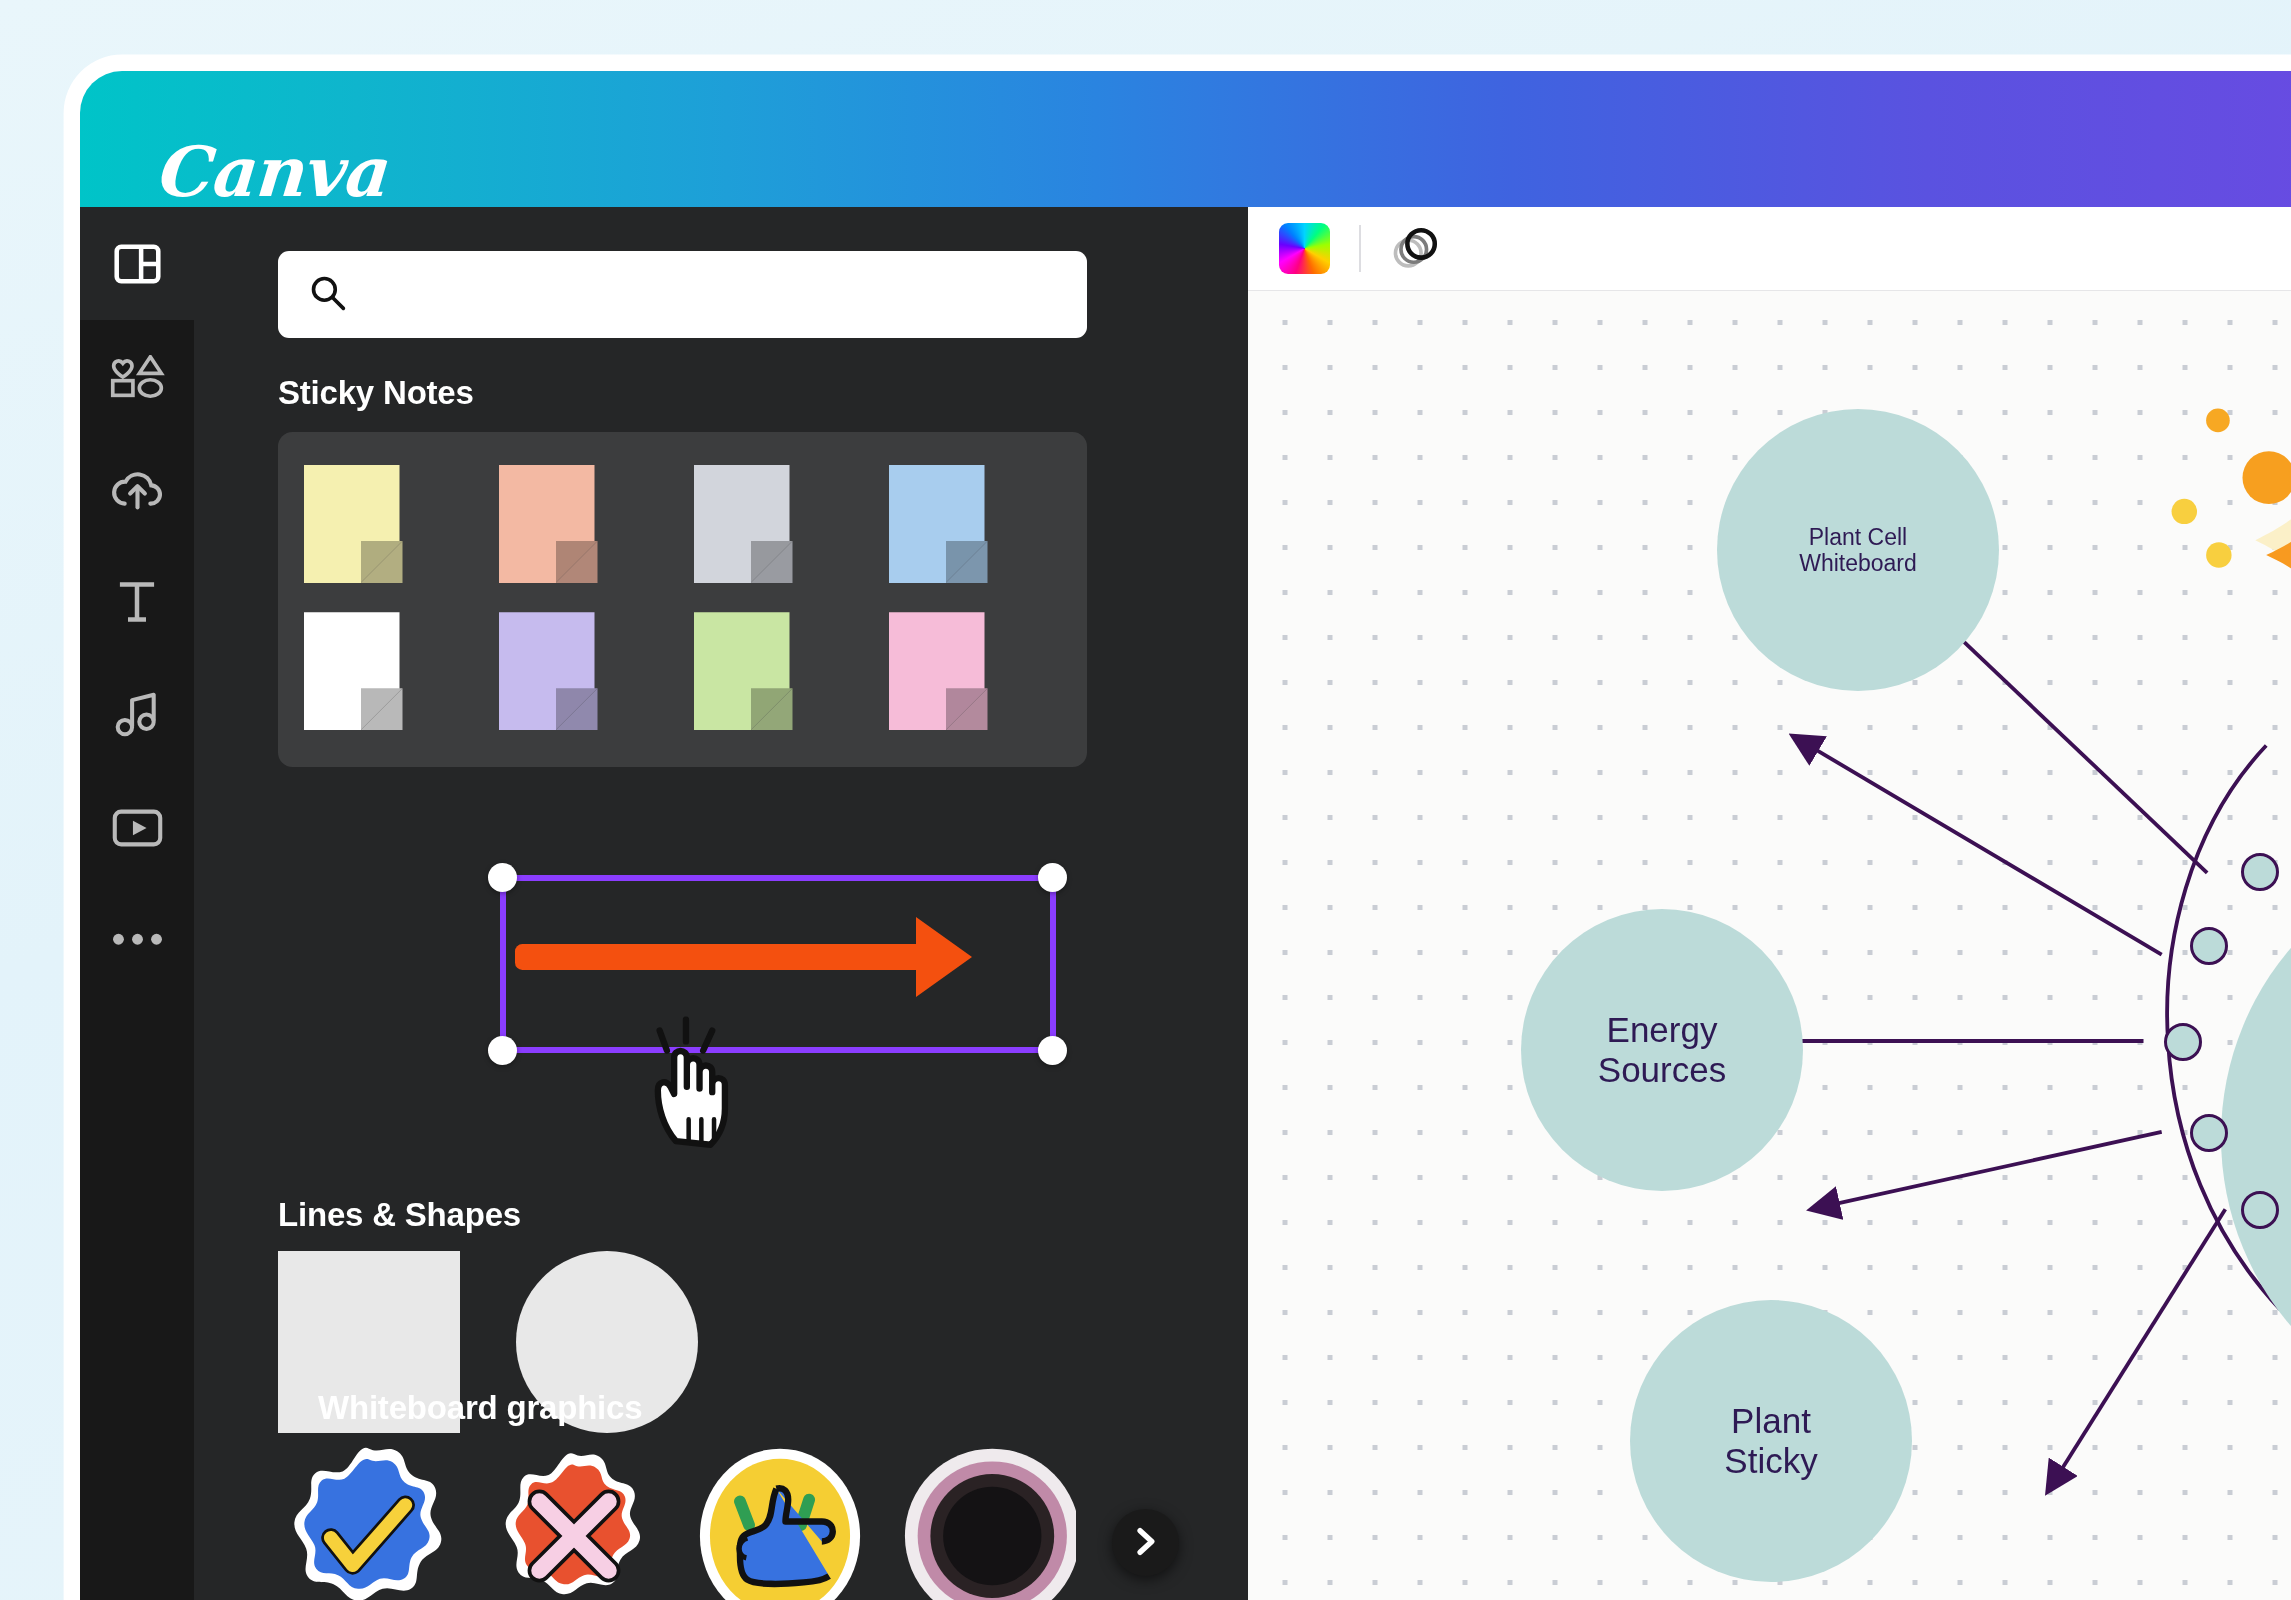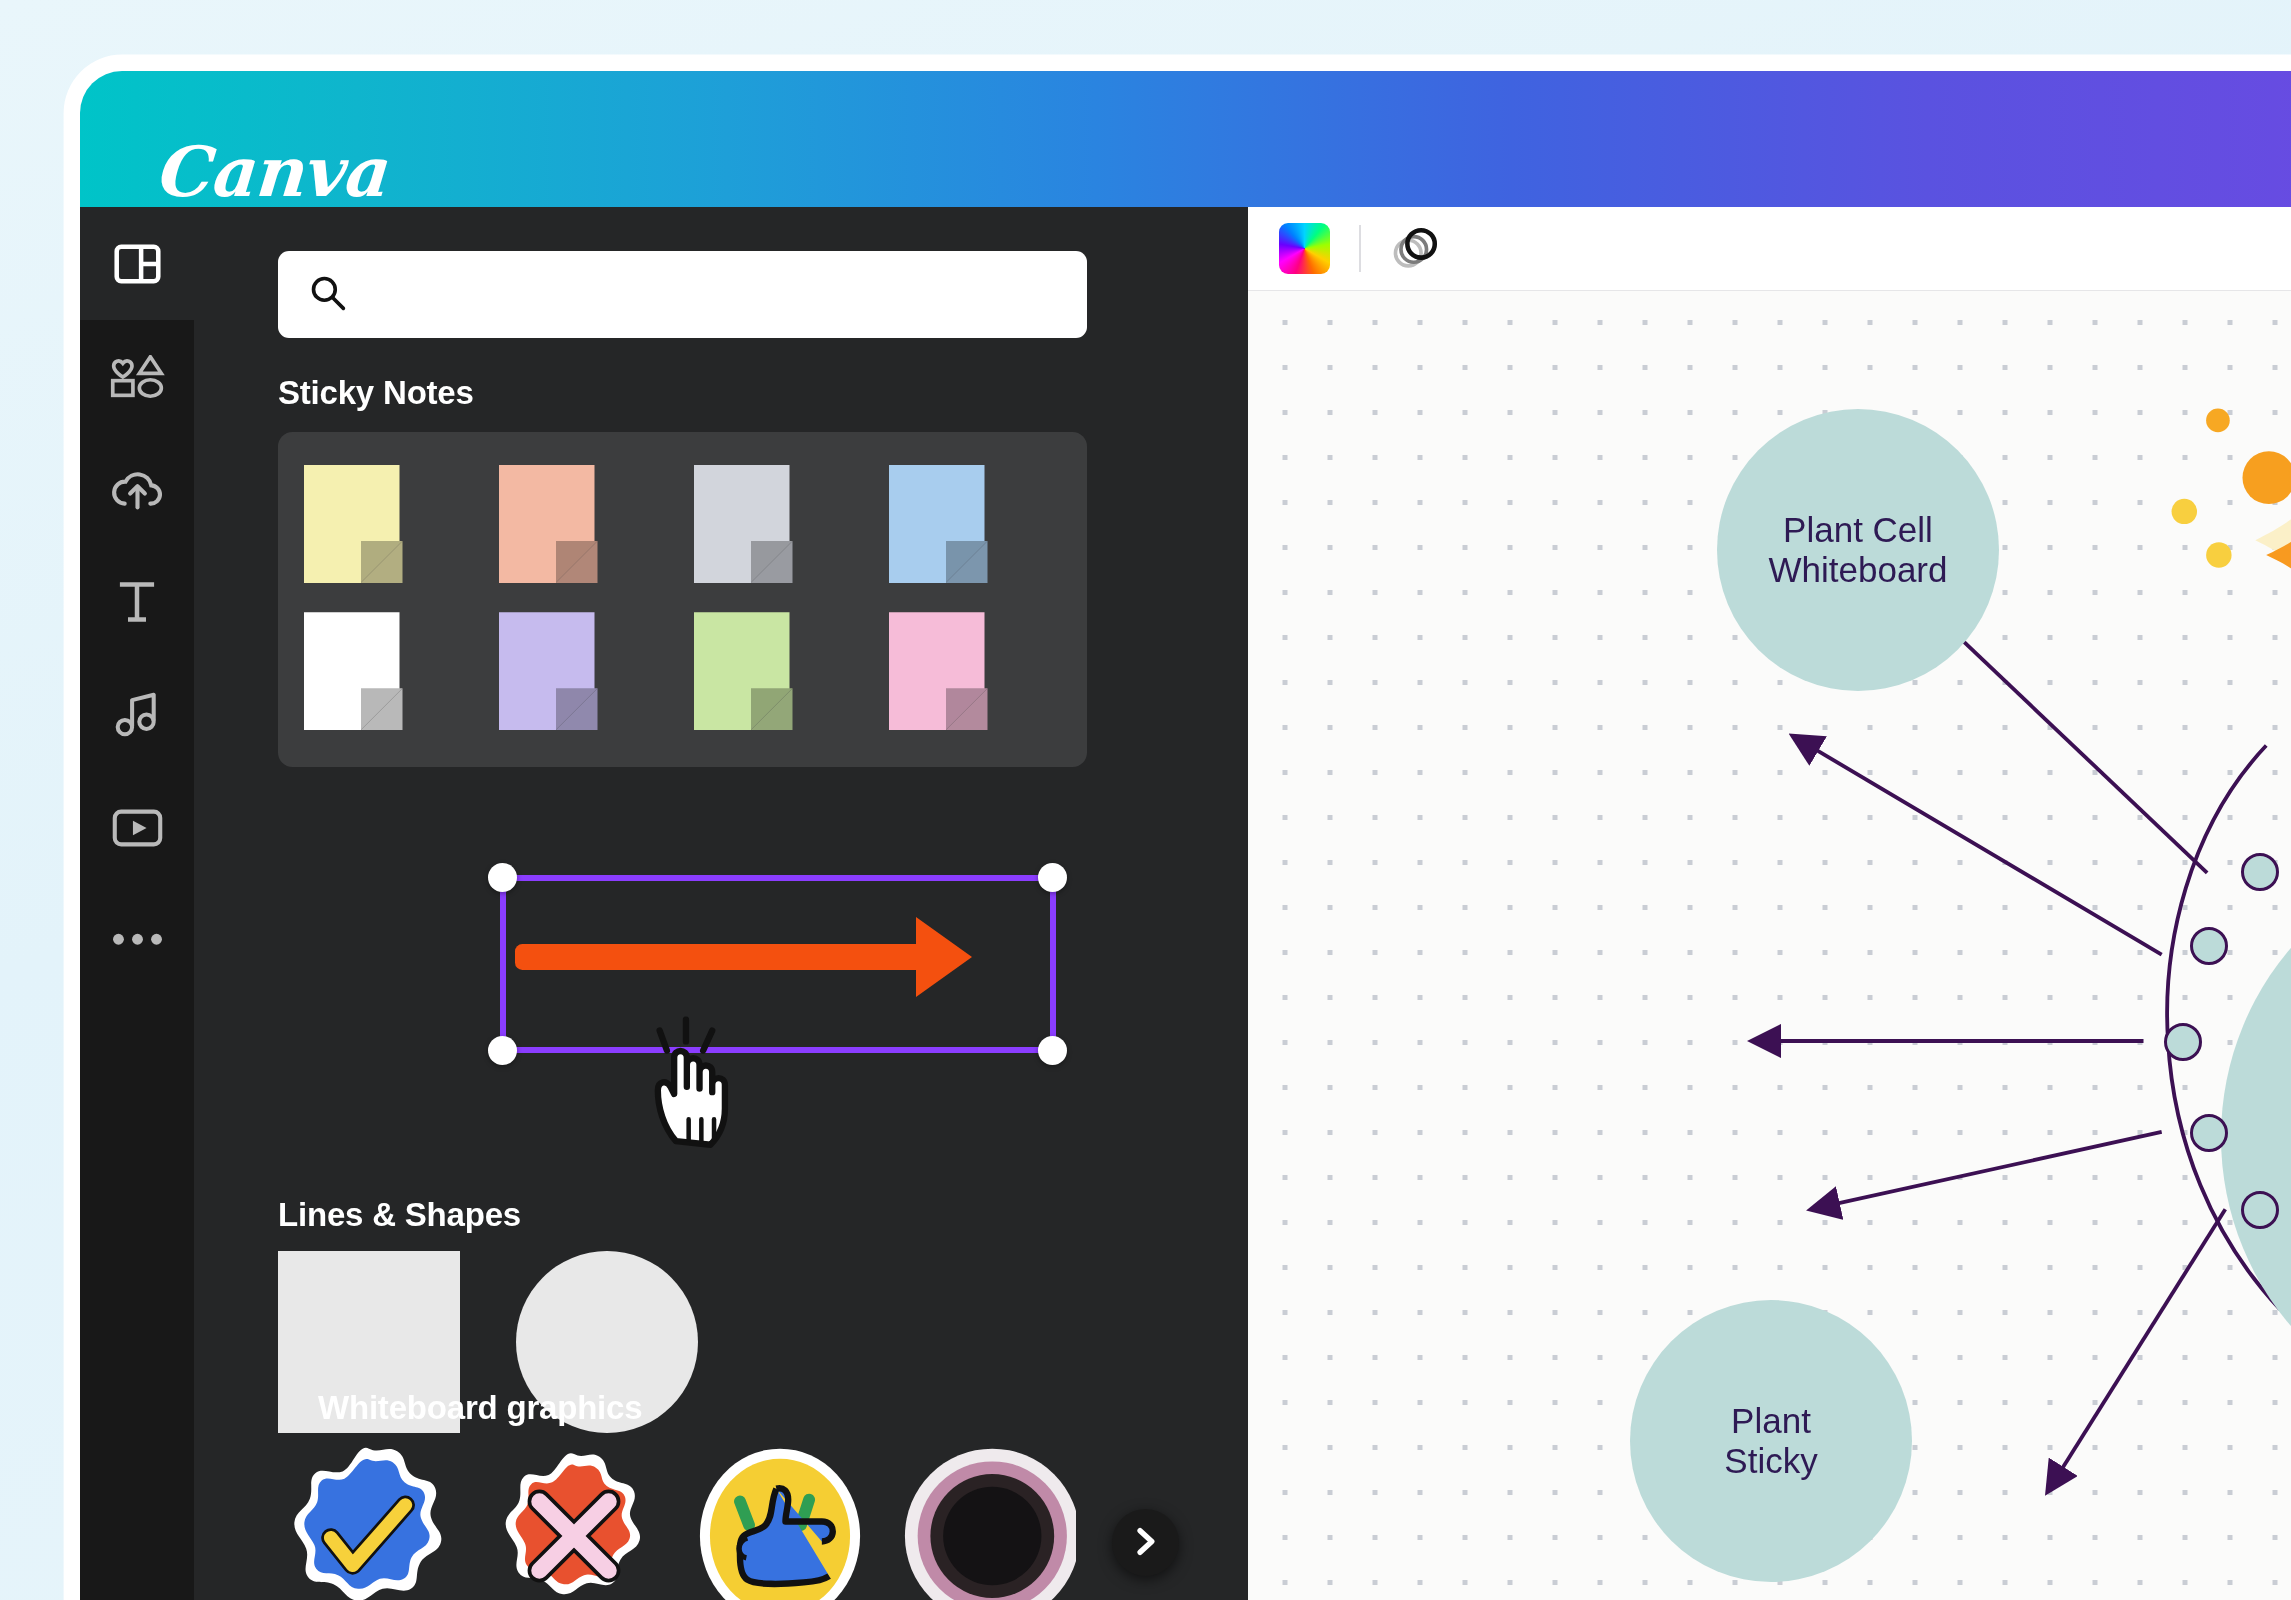--- a/index.html
+++ b/index.html
@@ -434,28 +434,34 @@
       <div class="node" id="center-node" style="left:973px; top:555px; width:582px; height:582px; font-size:67px; font-weight:400;">
         
       </div>
 
       <div class="connector-dot" style="left:993px; top:562px; width:38px; height:38px"></div>
       <div class="connector-dot" style="left:942px; top:636px; width:38px; height:38px"></div>
       <div class="connector-dot" style="left:916px; top:732px; width:38px; height:38px"></div>
       <div class="connector-dot" style="left:942px; top:823px; width:38px; height:38px"></div>
       <div class="connector-dot" style="left:993px; top:900px; width:38px; height:38px"></div>
 
-      <div class="node" style="left:469px; top:118px; width:282px; height:282px; font-size:35px;">
+      <div class="node" style="left:469px; top:118px; width:282px; height:282px; font-size:23px;">
         <div>
           <div>Plant Cell</div>
           <div>Whiteboard</div>
         </div>
       </div>
 
 
+      <div class="node" style="left:273px; top:618px; width:282px; height:282px; font-size:35px;">
+        <div>
+          <div>Energy</div>
+          <div>Sources</div>
+        </div>
+      </div>
 
       <div class="node" style="left:382px; top:1009px; width:282px; height:282px; font-size:35px;">
         <div>
           <div>Plant</div>
           <div>Sticky</div>
         </div>
       </div>
     </div>
   </div>
 

